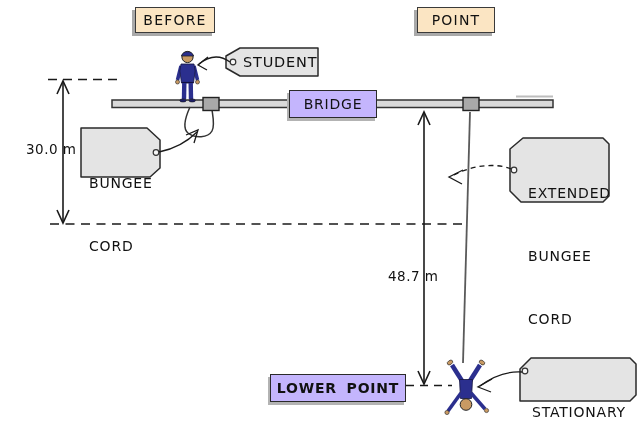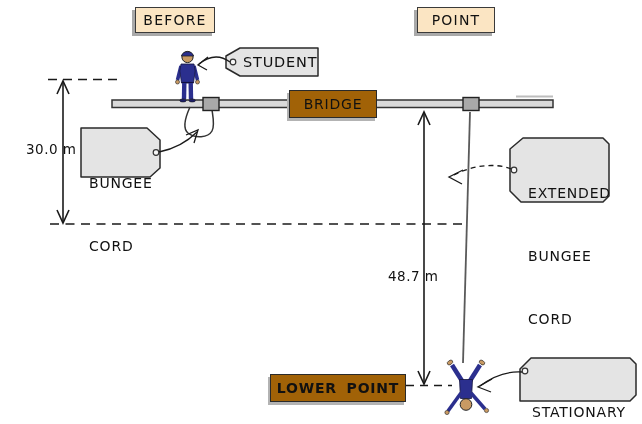--- a/index.html
+++ b/index.html
@@ -7,21 +7,21 @@
     position:relative;width:642px;height:424px;background:#ffffff;overflow:hidden;
     font-family:"DejaVu Sans","Liberation Sans",sans-serif;color:#111;
   }
   #art{position:absolute;left:0;top:0;}
   .note{
     position:absolute;background:#fbe5c3;border:1.5px solid #3a3a3a;
     box-shadow:-3px 3px 0 #a9a9a9;display:flex;align-items:center;justify-content:center;
     font-size:14px;letter-spacing:1.2px;font-weight:500;
   }
   .graybox{
-    position:absolute;background:#a16207;border:1.5px solid #2a2a2a;
+    position:absolute;background:#c4b5fd;border:1.5px solid #2a2a2a;
     display:flex;align-items:center;justify-content:center;
     font-size:14px;letter-spacing:0.8px;
   }
   .shadowed{box-shadow:-2px 3px 0 #b3b3b3;}
   .txt{position:absolute;font-size:14px;letter-spacing:0.8px;line-height:21px;white-space:pre;}
   .measure{position:absolute;font-size:13.5px;letter-spacing:0.5px;margin-left:18px;}
 </style>
 </head>
 <body>
 

